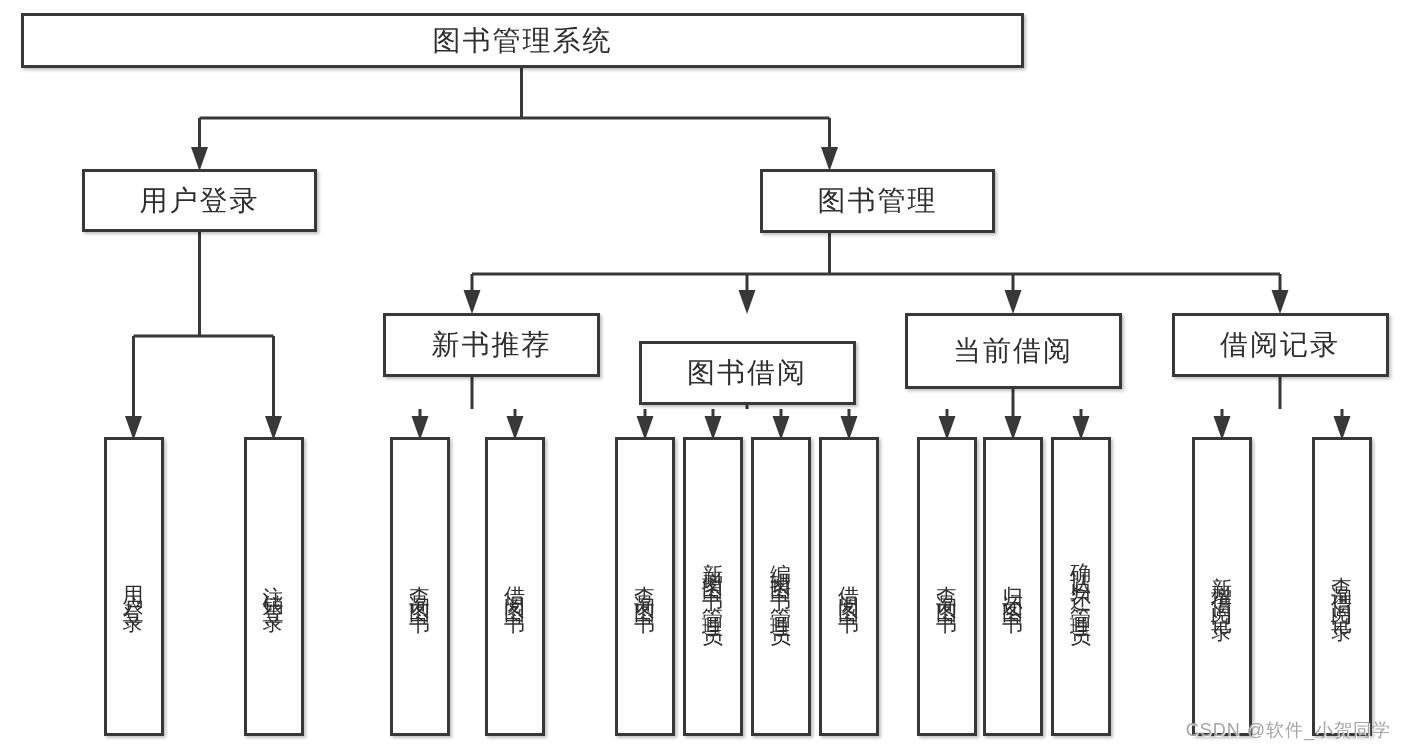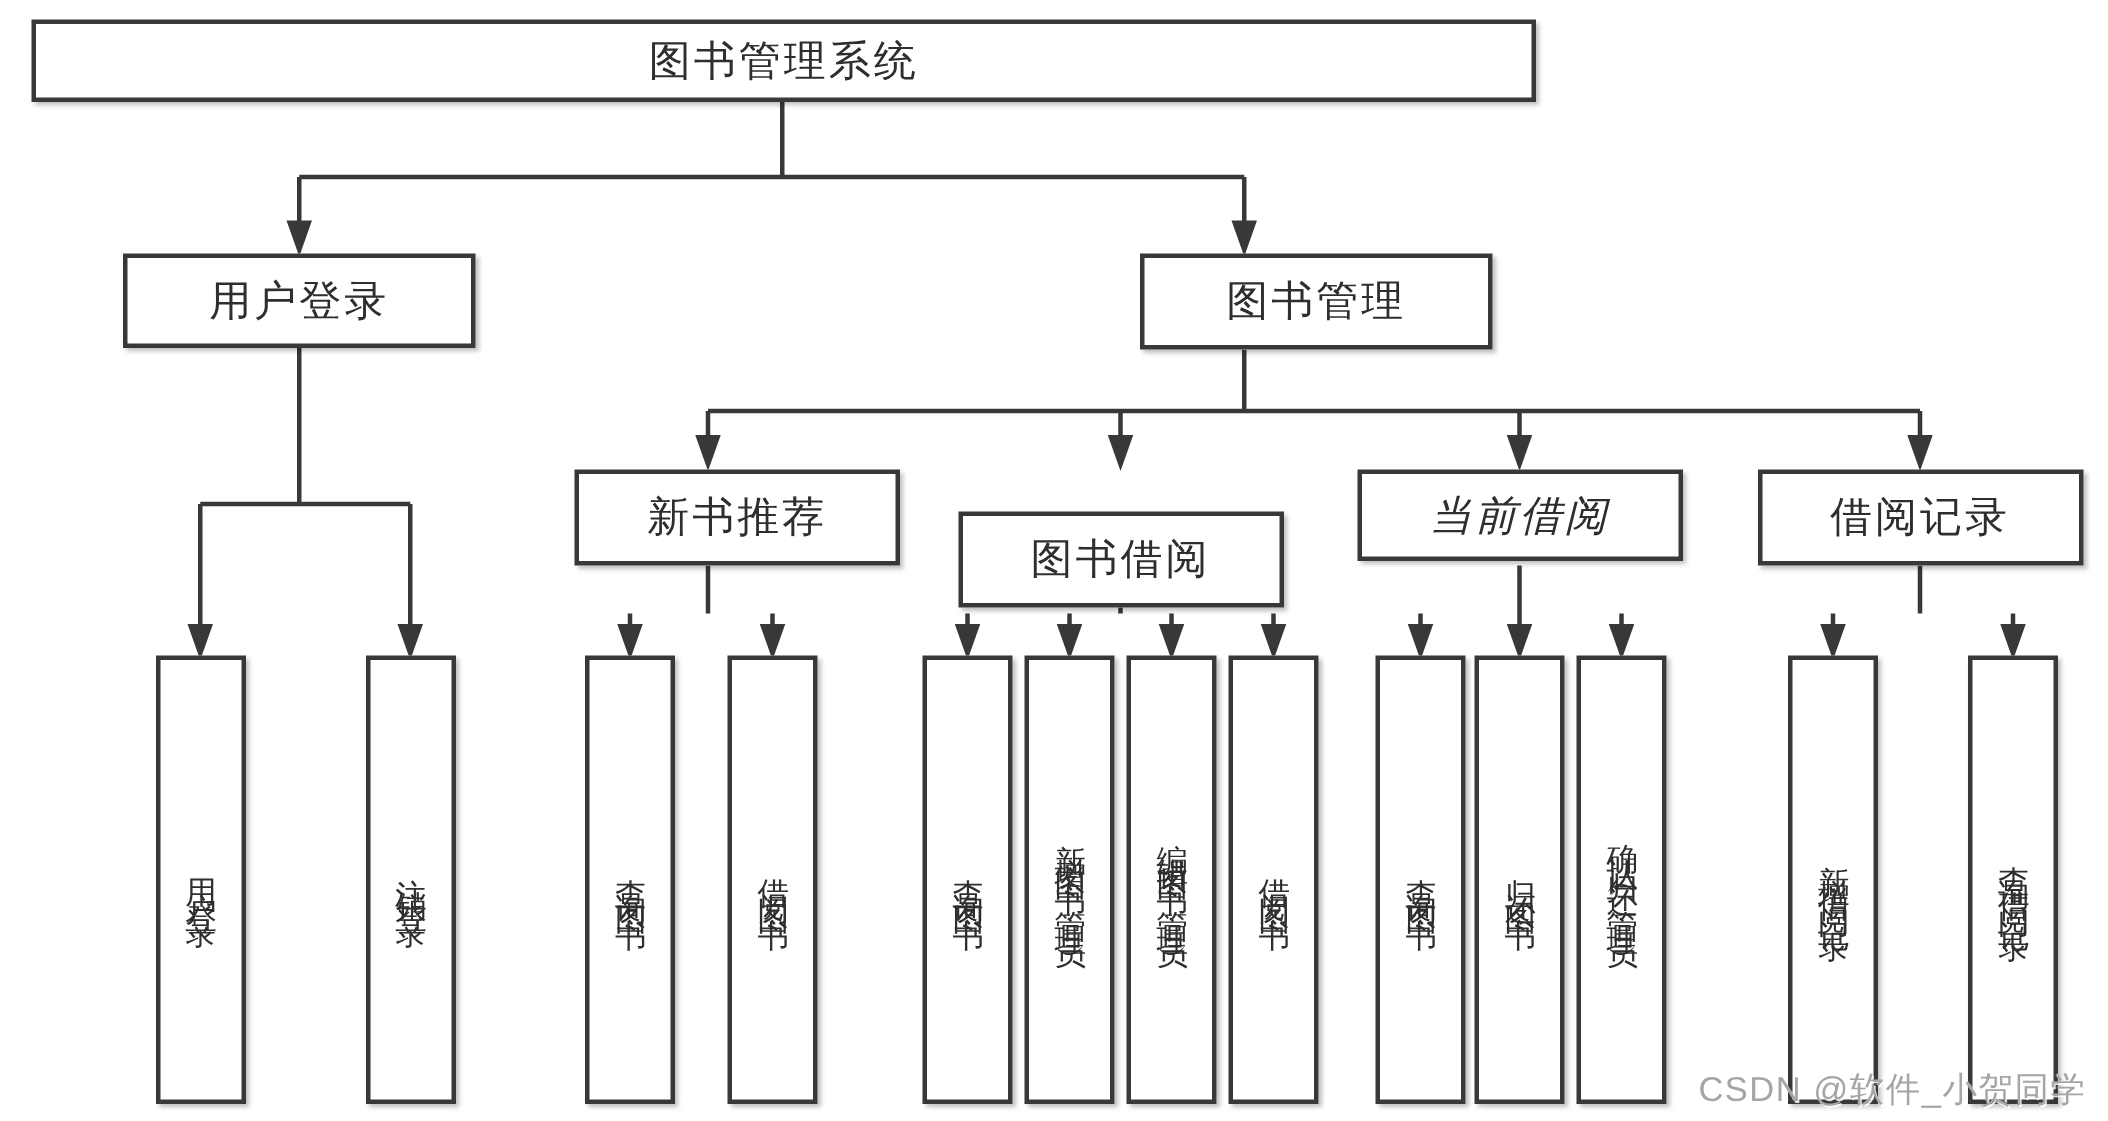--- a/index.html
+++ b/index.html
@@ -56,21 +56,21 @@
     writing-mode:vertical-rl;
     font-size:21px;
     line-height:1;
     letter-spacing:9px;
     color:var(--text);
   }
   .watermark{
     position:absolute;
     right:14px;
     bottom:5px;
-    font-size:23px;
+    font-size:18px;
     letter-spacing:1px;
     color:var(--wm);
     text-shadow:1px 1px 0 rgba(255,255,255,0.85);
     white-space:nowrap;
   }
 </style>
 </head>
 <body>
 
 <div class="stage">
@@ -127,21 +127,21 @@
     <polygon class="arrow" points="1333.5,416 1350.5,416 1342,440"></polygon>
   </svg>
 
   <div class="hbox" style="left:21px;top:13px;width:1003px;height:55px;">图书管理系统</div>
 
   <div class="hbox" style="left:82px;top:169px;width:235px;height:63px;">用户登录</div>
   <div class="hbox" style="left:712px;top:169px;width:235px;height:64px;margin-left:48px;">图书管理</div>
 
   <div class="hbox" style="left:383px;top:313px;width:217px;height:64px;">新书推荐</div>
   <div class="hbox" style="left:638.5px;top:313px;width:217px;height:64px;margin-top:28px;">图书借阅</div>
-  <div class="hbox" style="left:904.5px;top:313px;width:217px;height:61px;font-style:italic;">当前借阅</div>
+  <div class="hbox" style="left:904.5px;top:313px;width:217px;height:76px;">当前借阅</div>
   <div class="hbox" style="left:1171.5px;top:313px;width:217px;height:64px;">借阅记录</div>
 
   <div class="vbox" style="left:103.5px;">
     <span class="vtext">用户登录</span>
   </div>
   <div class="vbox" style="left:243.5px;">
     <span class="vtext">注销登录</span>
   </div>
 
   <div class="vbox" style="left:390px;">

